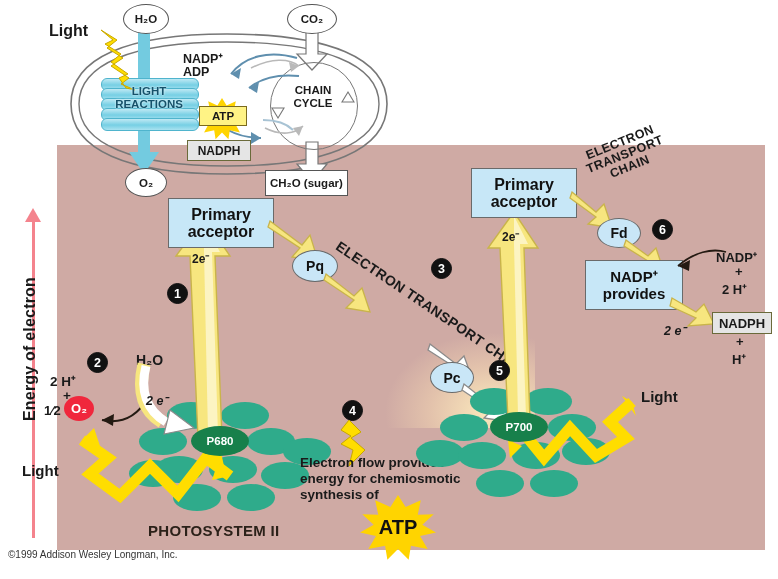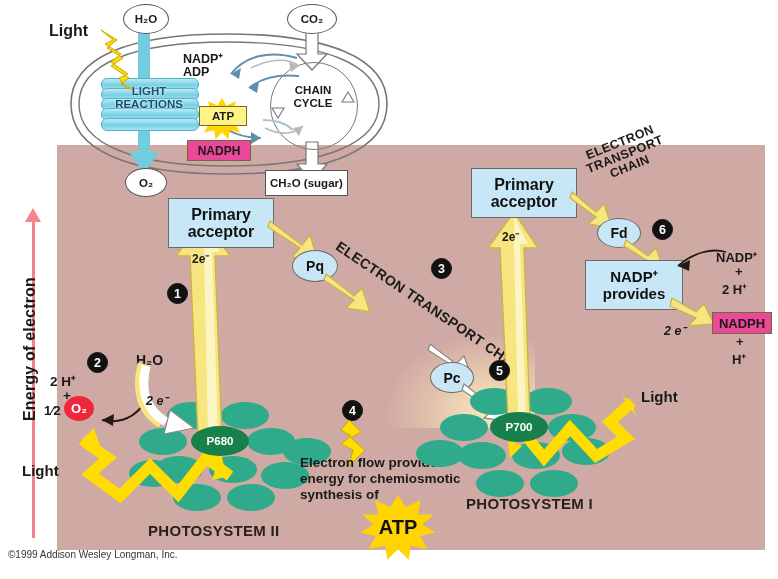--- a/index.html
+++ b/index.html
@@ -43,21 +43,21 @@
            text-align:center;line-height:12.5px;z-index:4;text-shadow:0 0 2px #cdeef7,0 0 2px #cdeef7;}
 
   #calvin-circle{left:213px;top:62px;width:86px;height:86px;border:1.6px solid #777;border-radius:50%;}
   #calvin-text{left:213px;top:84px;width:86px;font-size:11.5px;font-weight:bold;text-align:center;line-height:13px;}
 
   .blue-pipe{position:absolute;background:#73cbe0;}
 
   .star{position:absolute;background:#ffd400;
         clip-path:polygon(50% 0%,60% 18%,80% 8%,76% 30%,97% 29%,82% 45%,100% 57%,79% 62%,89% 82%,67% 77%,64% 98%,50% 82%,36% 98%,33% 77%,11% 82%,21% 62%,0% 57%,18% 45%,3% 29%,24% 30%,20% 8%,40% 18%);}
 
-  .yellow-box{position:absolute;background:#ec4899;border:1.3px solid #6a6a3a;
+  .yellow-box{position:absolute;background:#e5e5e5;border:1.3px solid #6a6a3a;
      font-weight:bold;display:flex;align-items:center;justify-content:center;}
 
   
   .blue-box{position:absolute;background:#c7e7f7;border:1.3px solid #6a6a6a;
      display:flex;align-items:center;justify-content:center;text-align:center;
      font-weight:bold;color:#111;line-height:17px;}
   .blue-oval{position:absolute;background:#c9e6f7;border:1.3px solid #6a6a6a;border-radius:50%;
      display:flex;align-items:center;justify-content:center;font-weight:bold;font-size:14px;color:#111;}
 
   
@@ -310,21 +310,20 @@
     <div class="gov" style="left:-16px;top:52px;width:48px;height:27px;"></div>
     <div class="gov" style="left:26px;top:54px;width:48px;height:27px;"></div>
     <div class="gov" style="left:80px;top:54px;width:48px;height:27px;"></div>
     <div class="gov" style="left:130px;top:50px;width:48px;height:27px;"></div>
     <div class="gov" style="left:44px;top:82px;width:48px;height:27px;"></div>
     <div class="gov" style="left:98px;top:82px;width:48px;height:27px;"></div>
     <div class="rc" style="left:58px;top:24px;width:58px;height:30px;z-index:4;">
       <span>P700</span>
     </div>
   </div>
-  <div class="ps-label abs" style="left:466px;top:495px;font-size:15px;">PHOTOSYSTEM I</div>
 
   <svg class="abs" style="left:500px;top:396px;" width="140" height="90">
     <path d="M132,6 L110,26 L126,42 L96,60 L70,32 L44,62 L18,30 L8,44" fill="none" stroke="#ffdd00" stroke-width="11" stroke-linejoin="miter"></path>
     <polygon points="8,44 22,50 10,62" fill="#ffdd00"></polygon>
     <polygon points="132,6 122,0 136,20" fill="#ffdd00"></polygon>
   </svg>
   <div class="plain abs" style="left:641px;top:388px;font-size:15px;">Light</div>
 
   <svg class="abs" style="left:470px;top:212px;" width="90" height="208">
     <path d="M44,0 L68,36 L54,36 L60,208 L38,208 L30,36 L18,36 Z" fill="#f7e67f" stroke="#c9b44a" stroke-width="1.4"></path>

